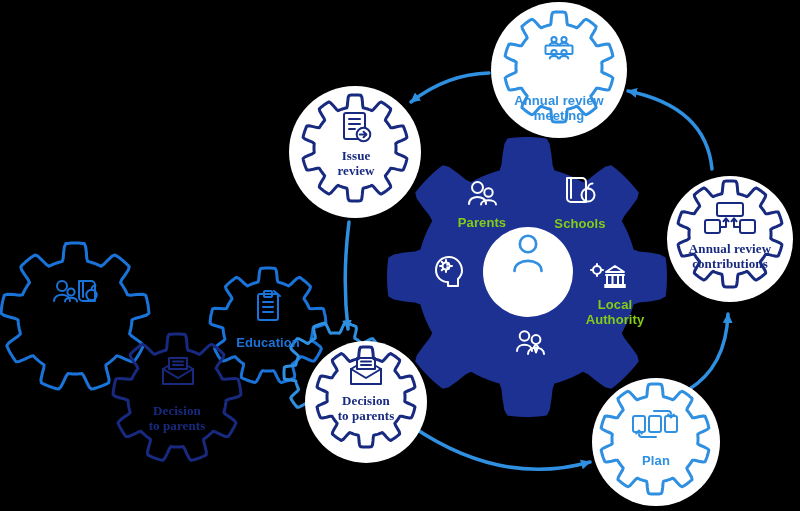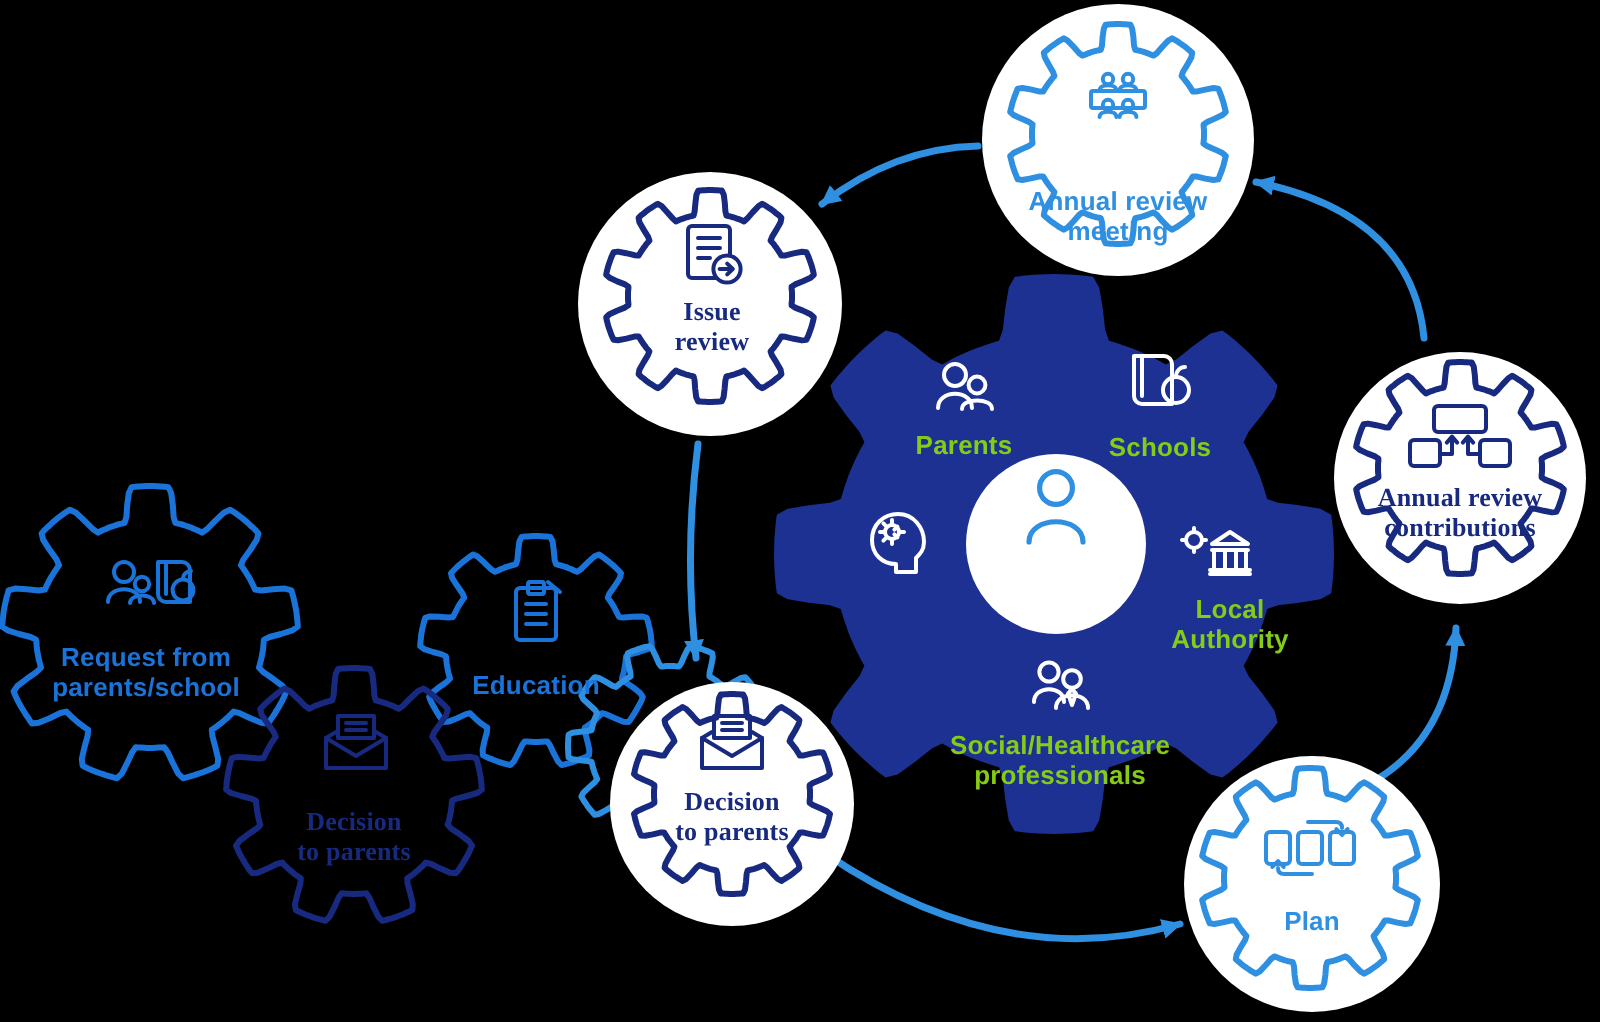--- a/index.html
+++ b/index.html
@@ -207,39 +207,31 @@
     <div>to parents</div>
   </div>
   <div class="label t-light" style="left:656px;top:453px">
     <div>Plan</div>
   </div>
   <div class="label t-navy" style="left:730px;top:241px">
     <div>Annual review</div>
     <div>contributions</div>
   </div>
 
-  <div class="label t-med" style="left:73px;top:321px">
-    <div>Request from</div>
-    <div>parents/school</div>
-  </div>
   <div class="label t-navy" style="left:177px;top:403px">
     <div>Decision</div>
     <div>to parents</div>
   </div>
   <div class="label t-med" style="left:268px;top:335px">
     <div>Education</div>
   </div>
 
   <div class="label t-white" style="left:482px;top:215px">
     <div>Parents</div>
   </div>
   <div class="label t-white" style="left:580px;top:216px">
     <div>Schools</div>
   </div>
   <div class="label t-white" style="left:615px;top:297px">
     <div>Local</div>
     <div>Authority</div>
   </div>
-  <div class="label t-white" style="left:530px;top:365px">
-    <div>Social/Healthcare</div>
-    <div>professionals</div>
-  </div>
 </div>
 
 </body></html>

